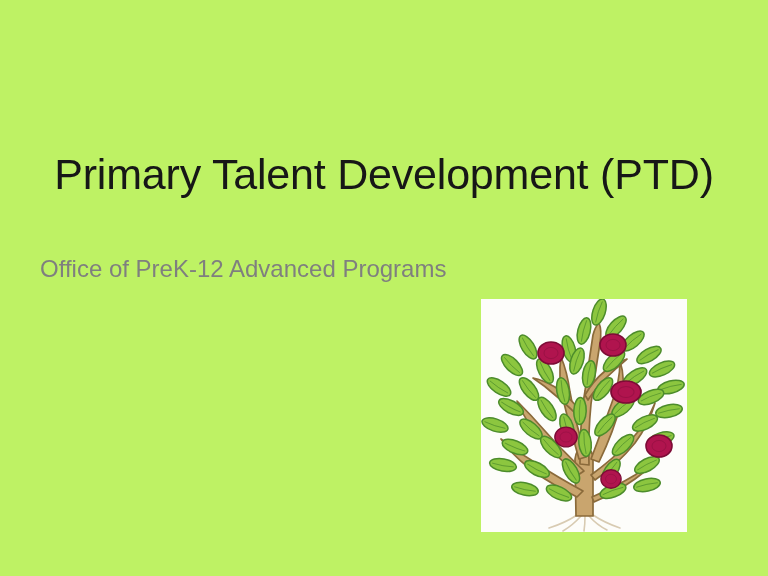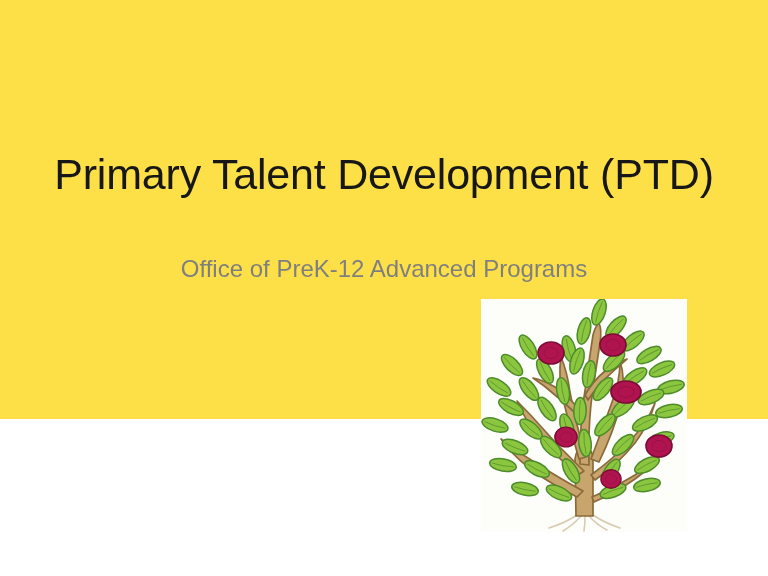--- a/index.html
+++ b/index.html
@@ -10,22 +10,22 @@
   body {
     width: 768px;
     height: 576px;
     overflow: hidden;
     font-family: "Liberation Sans", sans-serif;
   }
 
   #slide {
     position: relative;
     width: 768px;
-    height: 419px;
-    background: #fde047;
+    height: 576px;
+    background: #bef264;
   }
 
   
   #title-block {
     position: absolute;
     left: 40px;
     top: 148px;
     width: 688px;
     text-align: center;
   }
@@ -38,21 +38,21 @@
     letter-spacing: -0.2px;
     white-space: nowrap;
   }
 
   
   #subtitle-block {
     position: absolute;
     left: 40px;
     top: 254px;
     width: 688px;
-    text-align: center;
+    text-align: left;
   }
   .subtitle-line {
     font-family: "Liberation Sans", sans-serif;
     font-size: 24px;
     line-height: 30px;
     font-weight: 400;
     color: #7f7f7f;
     white-space: nowrap;
   }
 

